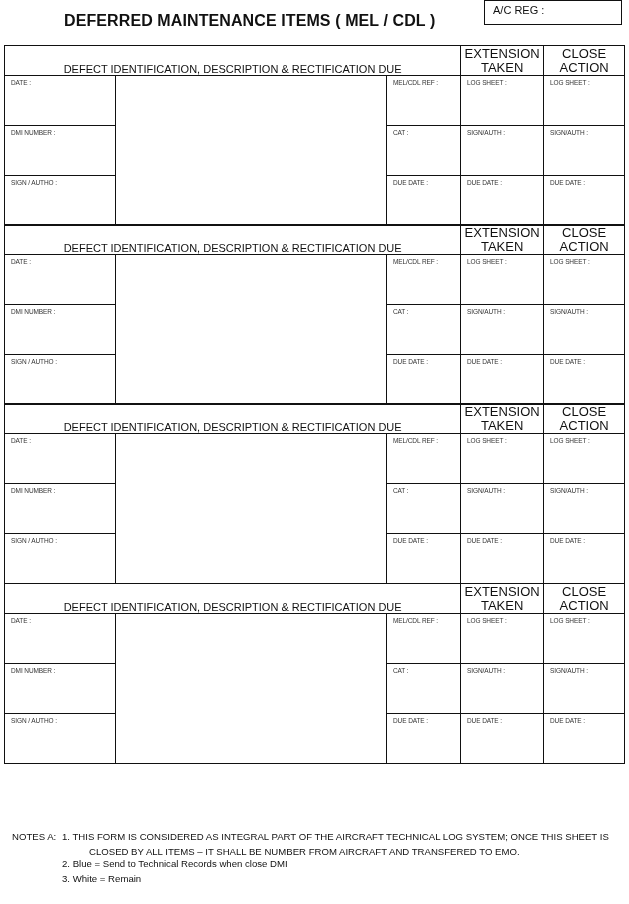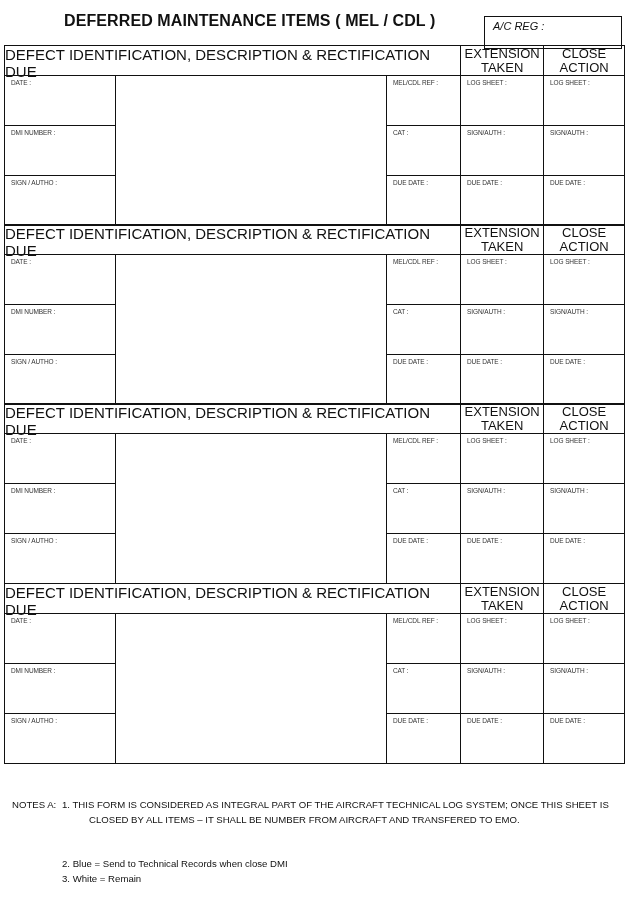--- a/index.html
+++ b/index.html
@@ -1,31 +1,31 @@
 <!DOCTYPE html>
 <html><head>
 <meta charset="utf-8">
 <style>
   html, body { margin:0; padding:0; background:#fff; }
   body { width:629px; height:904px; position:relative; overflow:hidden;
          font-family:"Liberation Sans", sans-serif; color:#111; }
   .title { position:absolute; left:64px; top:12px; font-size:16px; font-weight:bold;
            letter-spacing:0.1px; color:#111; }
-  .regbox { position:absolute; left:484px; top:16px; width:138px; height:33px;
-            border:1.3px solid #111; box-sizing:border-box;font-style:italic; }
+  .regbox { position:absolute; left:484px; top:0; width:138px; height:25px;
+            border:1.3px solid #111; box-sizing:border-box; }
   .regbox span { position:absolute; left:8px; top:3px; font-size:11px; }
   .section { position:absolute; left:4px; width:620px; height:180px; }
   .cell { position:absolute; box-sizing:border-box; border:1.3px solid #111; }
-  .hdr-main { font-size:15px; display:flex; align-items:flex-start; justify-content:center; }
+  .hdr-main { font-size:11px; display:flex; align-items:flex-end; justify-content:center; }
   .hdr-col { font-size:13px; display:flex; align-items:center; justify-content:center;
              text-align:center; line-height:14px; }
   .lbl { font-size:6.5px; color:#333; padding:3px 0 0 6px; letter-spacing:-0.1px; }
   .notes { position:absolute; left:12px; font-size:9.6px; color:#111; line-height:15px; }
   .notes .row { position:relative; white-space:nowrap; }
-  .notes .key { display:inline-block; width:50px; }
+  .notes .key { display:inline-block; width:50px;margin-top:32px; }
   .indent { padding-left:50px; }
   .indent2 { padding-left:77px; }
 </style>
 </head>
 <body>
 
 <div class="title">DEFERRED MAINTENANCE ITEMS ( MEL / CDL )</div>
 <div class="regbox">
   <span>A/C REG :</span>
 </div>

